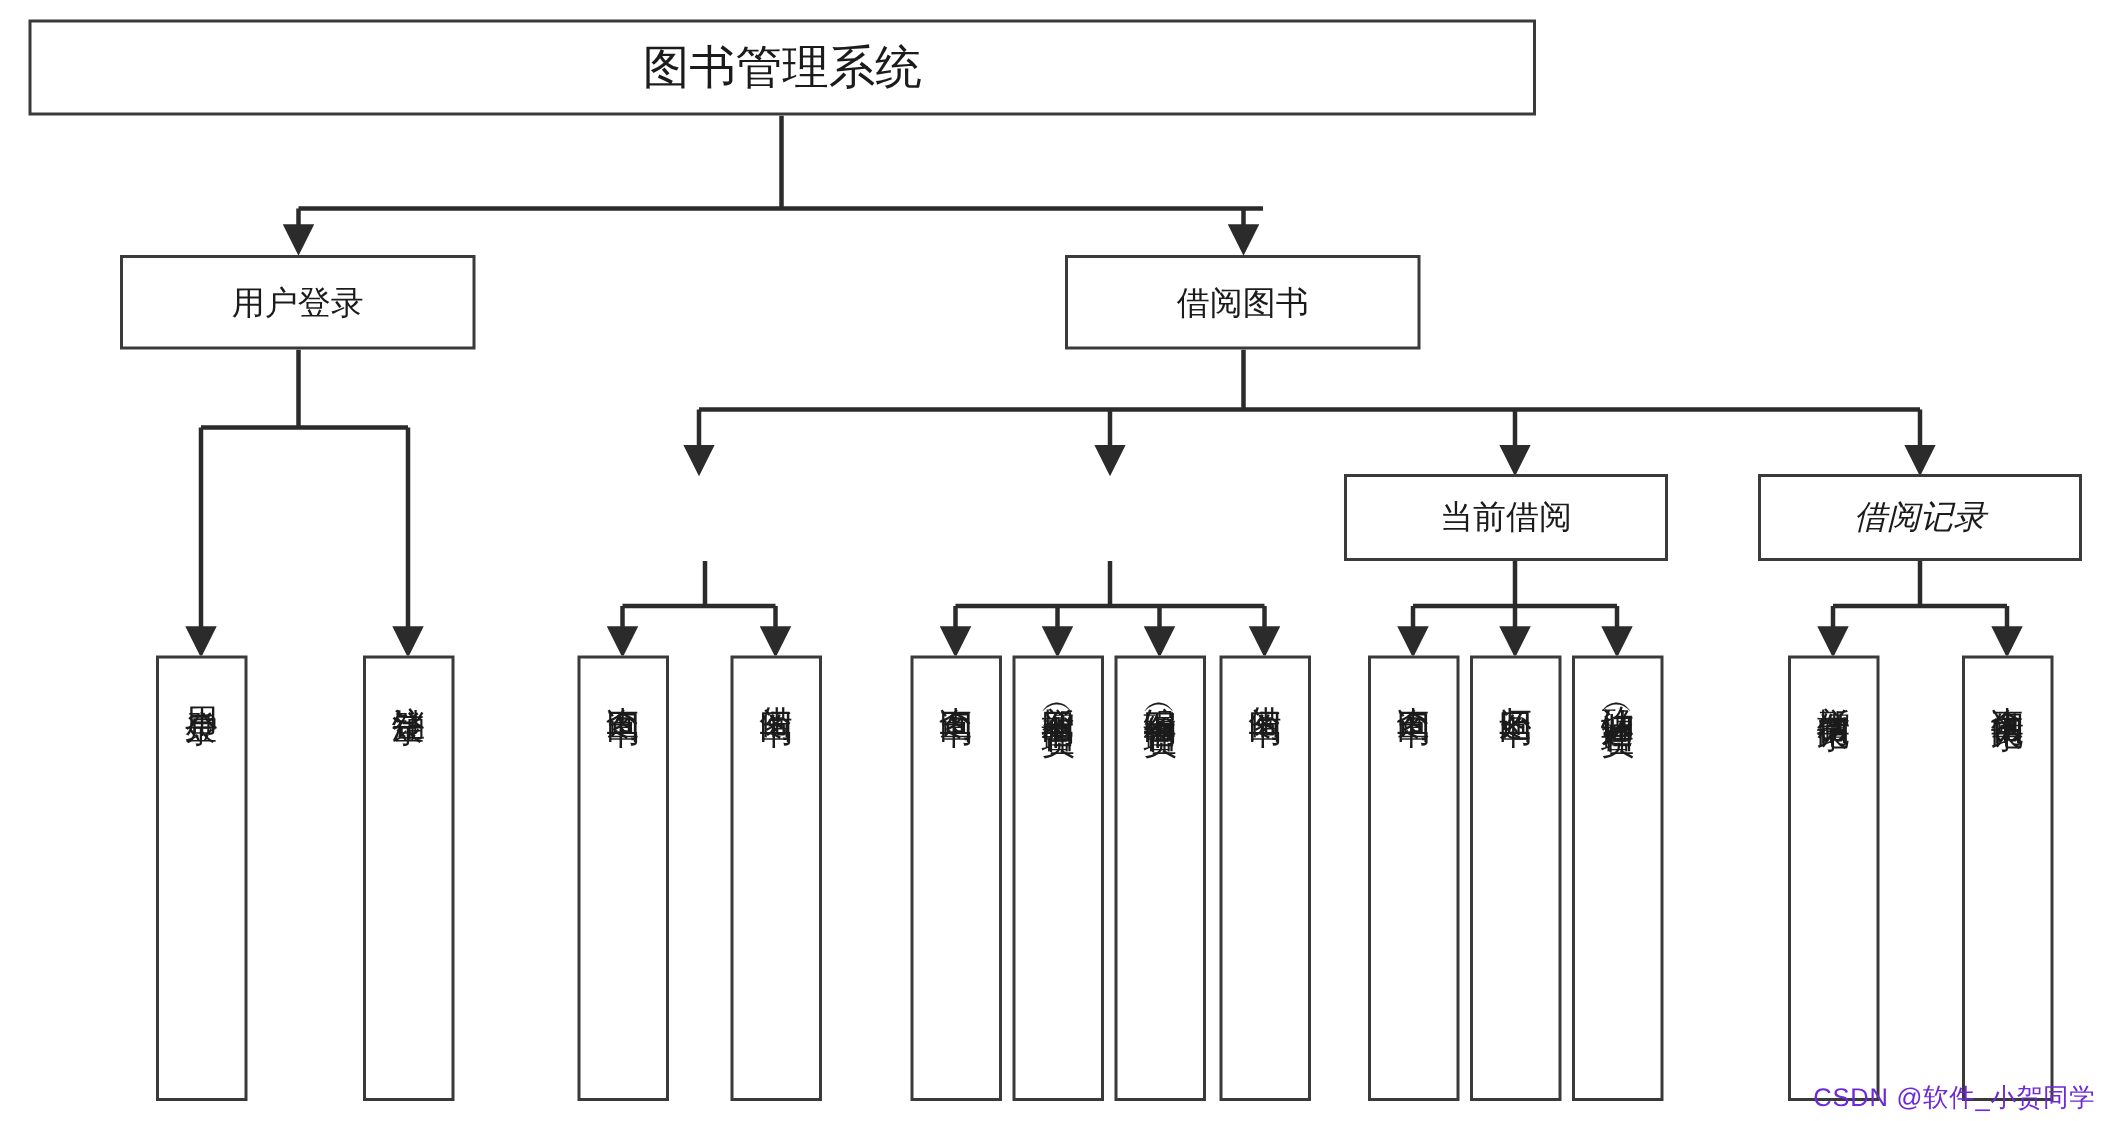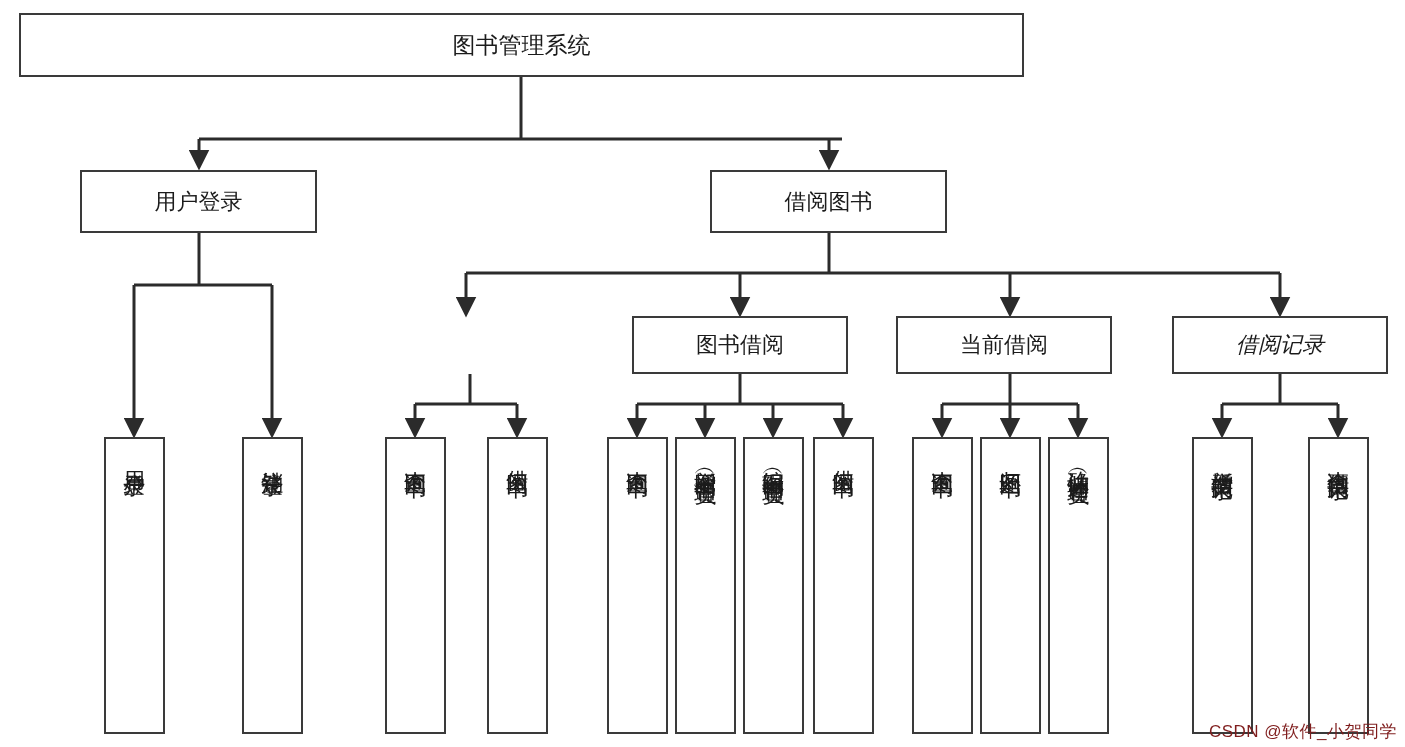--- a/index.html
+++ b/index.html
@@ -38,21 +38,21 @@
   .node .label {
     text-align: center;
     line-height: 1.15;
     white-space: nowrap;
   }
   
   .h-node .label {
     font-size: 22px;
   }
   .root .label {
-    font-size: 23px;
+    font-size: 31px;
   }
   
   .v-node {
     align-items: flex-start;
     padding-top: 14px;
   }
   .v-node .label {
     writing-mode: vertical-rl;
     text-orientation: upright;
     font-size: 22px;
@@ -60,21 +60,21 @@
     line-height: 1.25;
     white-space: nowrap;
     display: block;
     max-height: 100%;
   }
   .watermark {
     position: absolute;
     right: 8px;
     bottom: 4px;
     font-size: 17px;
-    color: #7f1d1d;
+    color: #6d28d9;
     letter-spacing: 0.5px;
     white-space: nowrap;
     user-select: none;
   }
 </style>
 </head>
 <body>
 
 <div id="canvas">
 
@@ -132,23 +132,20 @@
     <span class="label">图书管理系统</span>
   </div>
 
   <div class="node h-node" style="left:80px; top:170px; width:237px; height:63px;">
     <span class="label">用户登录</span>
   </div>
   <div class="node h-node" style="left:710px; top:170px; width:237px; height:63px;">
     <span class="label">借阅图书</span>
   </div>
 
-  <div class="node h-node" style="left:632px; top:316px; width:216px; height:58px;">
-    <span class="label">图书借阅</span>
-  </div>
   <div class="node h-node" style="left:896px; top:316px; width:216px; height:58px;">
     <span class="label">当前借阅</span>
   </div>
   <div class="node h-node" style="left:1172px; top:316px; width:216px; height:58px;font-style:italic;">
     <span class="label">借阅记录</span>
   </div>
 
   <div class="node v-node" style="left:104px; top:437px; width:61px; height:297px;">
     <span class="label">用户登录</span>
   </div>

